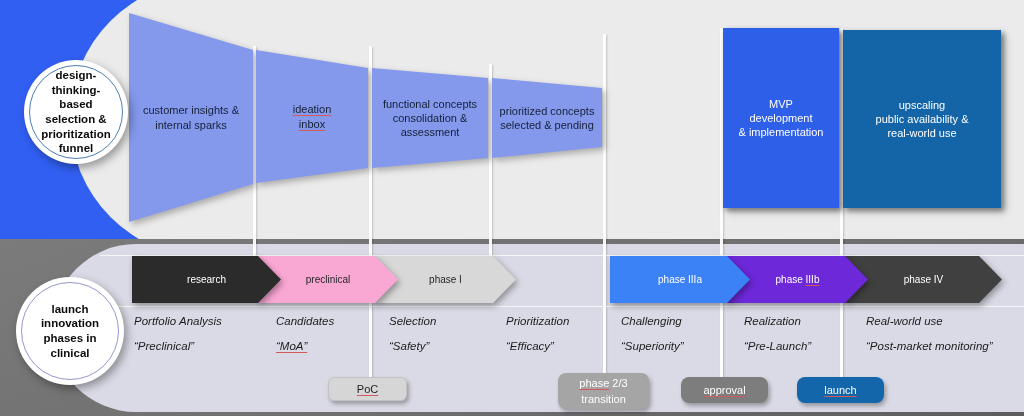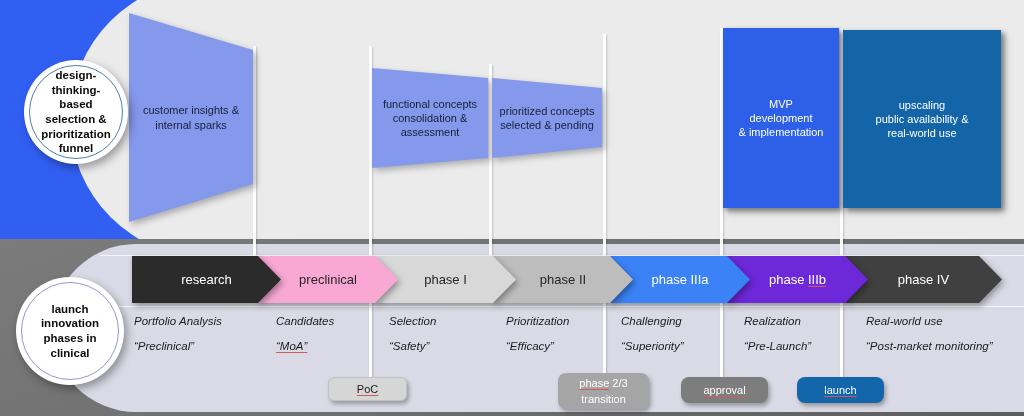--- a/index.html
+++ b/index.html
@@ -61,21 +61,21 @@
   .sw6 .seg{background:#2e5fe8;box-shadow:3px 3px 5px rgba(0,0,0,.3);}
   .sw7{left:843px;top:30px;width:158px;height:178px;}
   .sw7 .seg{background:#1465a8;box-shadow:3px 3px 5px rgba(0,0,0,.3);}
   .sw6 .seg-label,.sw7 .seg-label{color:#fff;}
 
   
   .ch-wrap{position:absolute;top:256px;height:47px;
            filter:drop-shadow(2px 3px 3px rgba(0,0,0,.35));}
   .chev{width:100%;height:100%;display:flex;align-items:center;justify-content:center;
         clip-path:polygon(0 0,calc(100% - 23px) 0,100% 50%,calc(100% - 23px) 100%,0 100%);}
-  .ch-label{font-size:13px;color:#262626;}
+  .ch-label{font-size:10px;color:#262626;}
   .c1{left:132px;width:149px;z-index:10;} .c1 .chev{background:#2b2b2b;} .c1 .ch-label{color:#fff;}
   .c2{left:258px;width:140px;z-index:9;}  .c2 .chev{background:#f9a8d4;}
   .c3{left:375px;width:141px;z-index:8;}  .c3 .chev{background:#d8d8d8;}
   .c4{left:493px;width:140px;z-index:7;}  .c4 .chev{background:#bdbdbd;}
   .c5{left:610px;width:140px;z-index:6;}  .c5 .chev{background:#3b82f6;} .c5 .ch-label{color:#fff;}
   .c6{left:727px;width:141px;z-index:5;}  .c6 .chev{background:#6d28d9;} .c6 .ch-label{color:#fff;}
   .c7{left:845px;width:157px;z-index:4;}  .c7 .chev{background:#404040;} .c7 .ch-label{color:#fff;}
 
   
   .note{position:absolute;top:314px;z-index:3;font-style:italic;font-size:11.5px;
@@ -138,20 +138,26 @@
 phases in
 clinical</div>
   </div>
 
   <div class="seg-wrap sw1">
     <div class="seg">
         <span class="seg-label">customer insights &amp;
 internal sparks</span>
       </div>
   </div>
+  <div class="seg-wrap sw2">
+    <div class="seg">
+        <span class="seg-label ru">ideation
+inbox</span>
+      </div>
+  </div>
   <div class="seg-wrap sw3">
     <div class="seg">
         <span class="seg-label">functional concepts
 consolidation &amp;
 assessment</span>
       </div>
   </div>
   <div class="seg-wrap sw4">
     <div class="seg">
         <span class="seg-label">prioritized concepts
@@ -181,25 +187,20 @@
   <div class="ch-wrap c2">
     <div class="chev">
         <span class="ch-label">preclinical</span>
       </div>
   </div>
   <div class="ch-wrap c3">
     <div class="chev">
         <span class="ch-label">phase I</span>
       </div>
   </div>
-  <div class="ch-wrap c4">
-    <div class="chev">
-        <span class="ch-label">phase II</span>
-      </div>
-  </div>
   <div class="ch-wrap c5">
     <div class="chev">
         <span class="ch-label">phase IIIa</span>
       </div>
   </div>
   <div class="ch-wrap c6">
     <div class="chev">
         <span class="ch-label"><span>phase </span><span class="ru">IIIb</span></span>
       </div>
   </div>

